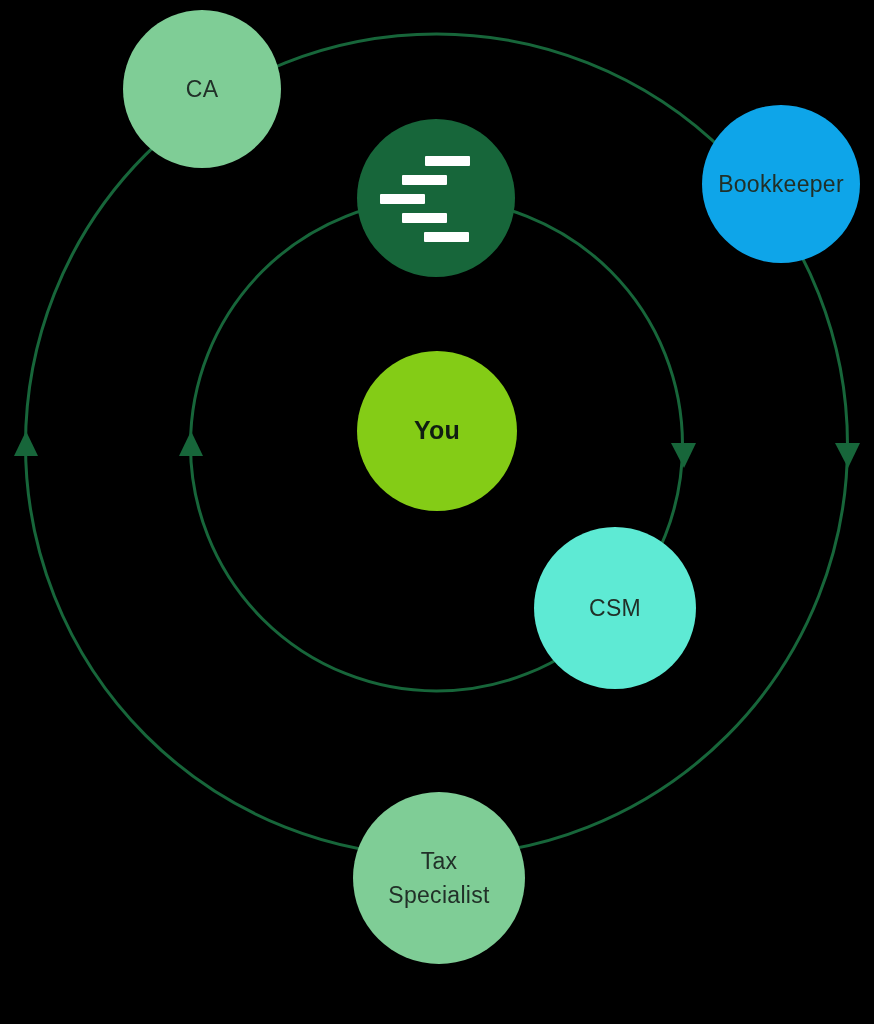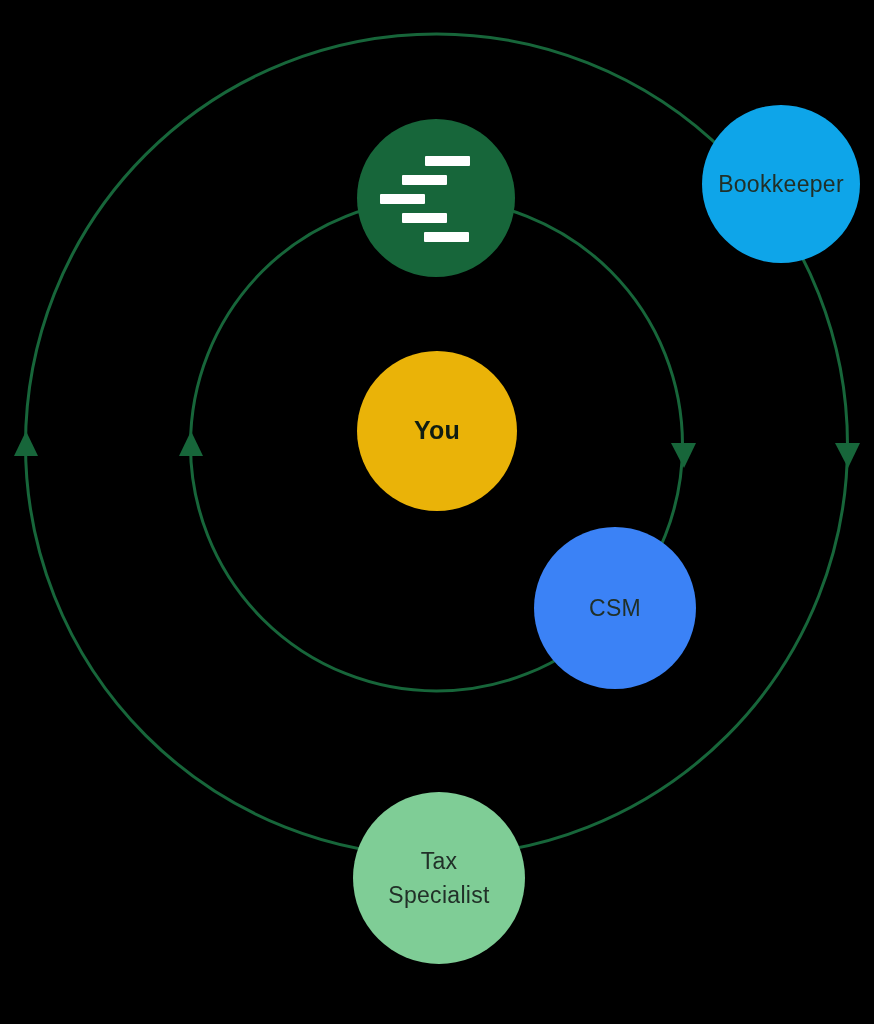--- a/index.html
+++ b/index.html
@@ -65,30 +65,33 @@
   <div class="node node-hub" style="left: 357px; top: 119px; width: 158px; height: 158px; background-color: rgb(23, 102, 58);">
     <div style="position:absolute; left:0; top:0; width:158px; height:158px;">
       <div class="logo-bar" style="left: 68px; top: 37px; background-color: rgb(255, 255, 255);"></div>
       <div class="logo-bar" style="left: 45px; top: 56px; background-color: rgb(255, 255, 255);"></div>
       <div class="logo-bar" style="left: 23px; top: 75px; background-color: rgb(255, 255, 255);"></div>
       <div class="logo-bar" style="left: 45px; top: 94px; background-color: rgb(255, 255, 255);"></div>
       <div class="logo-bar" style="left: 67px; top: 113px; background-color: rgb(255, 255, 255);"></div>
     </div>
   </div>
 
-  <div class="node node-you" style="left: 357px; top: 351px; width: 160px; height: 160px; background-color: #eab308;">
+  <div class="node node-you" style="left: 357px; top: 351px; width: 160px; height: 160px; background-color: #84cc16;">
     <span class="label" style="color: rgb(16, 29, 18);">You</span>
   </div>
 
+  <div class="node node-ca" style="left: 123px; top: 10px; width: 158px; height: 158px; background-color: rgb(127, 205, 150);">
+    <span class="label" style="color: rgb(33, 48, 40);">CA</span>
+  </div>
 
   <div class="node node-bookkeeper" style="left: 702px; top: 105px; width: 158px; height: 158px; background-color: #0ea5e9;">
     <span class="label" style="color: rgb(33, 48, 40);">Bookkeeper</span>
   </div>
 
-  <div class="node node-csm" style="left: 534px; top: 527px; width: 162px; height: 162px; background-color: #3b82f6; justify-content: center;">
+  <div class="node node-csm" style="left: 534px; top: 527px; width: 162px; height: 162px; background-color: #5eead4; justify-content: center;">
     <span class="label" style="color: rgb(33, 48, 40);">CSM</span>
   </div>
 
   <div class="node node-tax" style="left: 353px; top: 792px; width: 172px; height: 172px; background-color: rgb(127, 205, 150); justify-content: center;">
     <span class="label" style="color: rgb(33, 48, 40);">Tax Specialist</span>
   </div>
 
 </div>
 
 </body></html>

